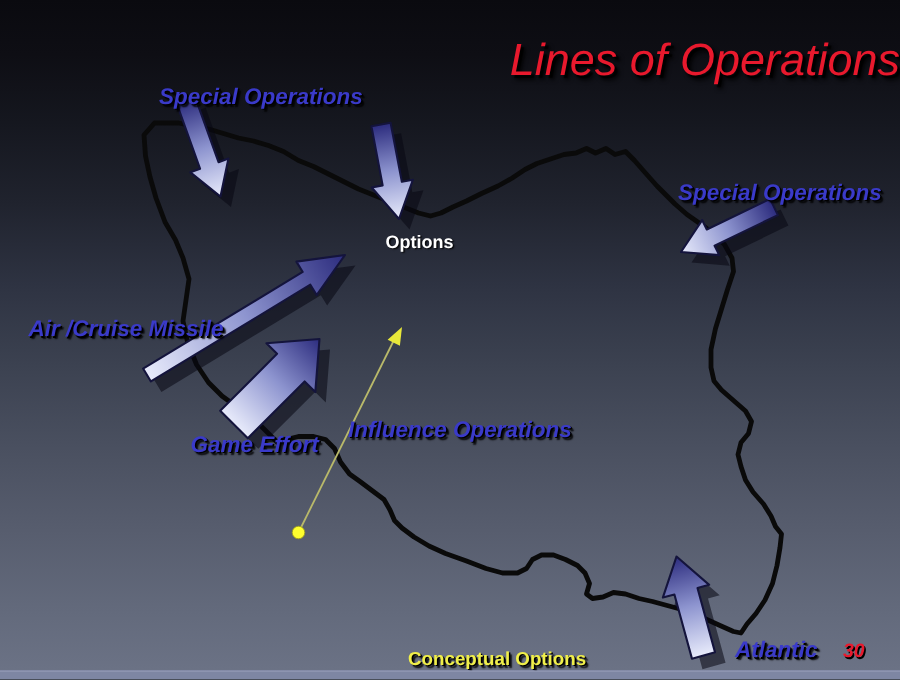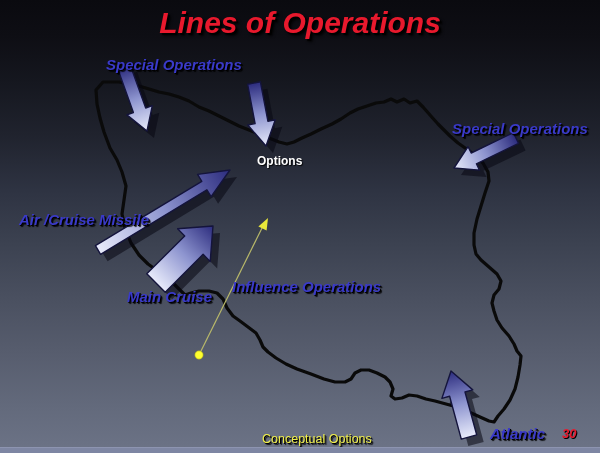--- a/index.html
+++ b/index.html
@@ -5,22 +5,22 @@
   html,body{margin:0;padding:0;background:#222;}
   .slide{
     position:relative;width:600px;height:453px;overflow:hidden;
     font-family:"Liberation Sans",sans-serif;
     background:linear-gradient(180deg,
       #0a0a0f 0%, #0e0e14 8%, #15171f 18%, #20232e 30%,
       #2e3342 42%, #3c4251 54%, #4a5060 66%, #575d6e 78%,
       #636a7c 90%, #6b7285 98.6%, #7e86a3 98.7%, #7e86a3 100%);
   }
   .title{
-    position:absolute;top:6px;left:0;width:100%;text-align:center;
-    font-size:30px;font-weight:bold;font-style:italic;
+    position:absolute;top:24px;left:0;width:100%;text-align:right;
+    font-size:30px;font-weight:normal;font-style:italic;
     color:var(--title-red,#e8192d);
     text-shadow:2px 2px 1px #000,3px 3px 3px rgba(0,0,0,.8);
     letter-spacing:0px;white-space:nowrap;
   }
   svg.graphic{position:absolute;left:0;top:0;}
   .map-label{
     position:absolute;font-size:15px;font-weight:bold;font-style:italic;
     color:var(--label-blue,#3737c8);
     text-shadow:1px 1px 0 #000,2px 2px 1px rgba(0,0,0,.85);
     white-space:nowrap;
@@ -37,21 +37,21 @@
   .lbl-main-effort{left:127px;top:288px;}
   .lbl-influence-ops{left:232px;top:278px;}
   .lbl-deception{left:490px;top:425px;}
   .lbl-tehran{left:257px;top:154px;}
   .footer-left{
     position:absolute;left:5px;top:432px;font-size:12.5px;font-weight:bold;
     color:var(--footer-red,#c01425);
     text-shadow:1px 1px 0 #000,2px 2px 1px rgba(0,0,0,.85);white-space:nowrap;
   }
   .footer-center{
-    position:absolute;left:262px;top:432px;font-size:12.5px;font-weight:normal;
+    position:absolute;left:272px;top:432px;font-size:12.5px;font-weight:bold;
     color:var(--footer-yellow,#f0ef4a);
     text-shadow:1px 1px 0 #000,2px 2px 1px rgba(0,0,0,.85);white-space:nowrap;
   }
   .page-number{
     position:absolute;left:562px;top:426px;font-size:13px;font-weight:bold;font-style:italic;
     color:var(--title-red,#d01830);
     text-shadow:1px 1px 0 #000;white-space:nowrap;
   }
   .bottom-strip{
     position:absolute;left:0;top:447px;width:600px;height:6px;
@@ -112,21 +112,21 @@
       <polygon points="165.2,292.2 203.1,254.3 210.2,261.4 213.0,226.0 177.6,228.8 184.7,235.9 146.8,273.8" fill="url(#agrad4)" stroke="#14143c" stroke-width="1.4" stroke-linejoin="round"></polygon>
       <polygon points="483.7,441.9 472.0,399.0 479.8,396.9 458.0,378.0 448.9,405.4 456.6,403.3 468.3,446.1" fill="rgba(8,8,18,0.55)"></polygon>
       <polygon points="476.7,434.9 465.0,392.0 472.8,389.9 451.0,371.0 441.9,398.4 449.6,396.3 461.3,439.1" fill="url(#agrad5)" stroke="#14143c" stroke-width="1.4" stroke-linejoin="round"></polygon>
     </svg>
 
   <div class="title">Lines of Operations</div>
 
   <div class="map-label lbl-special-ops-left">Special Operations</div>
   <div class="map-label lbl-special-ops-right">Special Operations</div>
   <div class="map-label lbl-air-cruise-missile">Air /Cruise Missile</div>
-  <div class="map-label lbl-main-effort">Main Cruise</div>
+  <div class="map-label lbl-main-effort">Game Effort</div>
   <div class="map-label lbl-influence-ops">Influence Operations</div>
   <div class="map-label lbl-deception">Atlantic</div>
   <div class="city-label lbl-tehran">Options</div>
 
   <div class="footer-center">Conceptual Options</div>
   <div class="page-number">30</div>
 
   <div class="bottom-strip"></div>
 </div>
 

